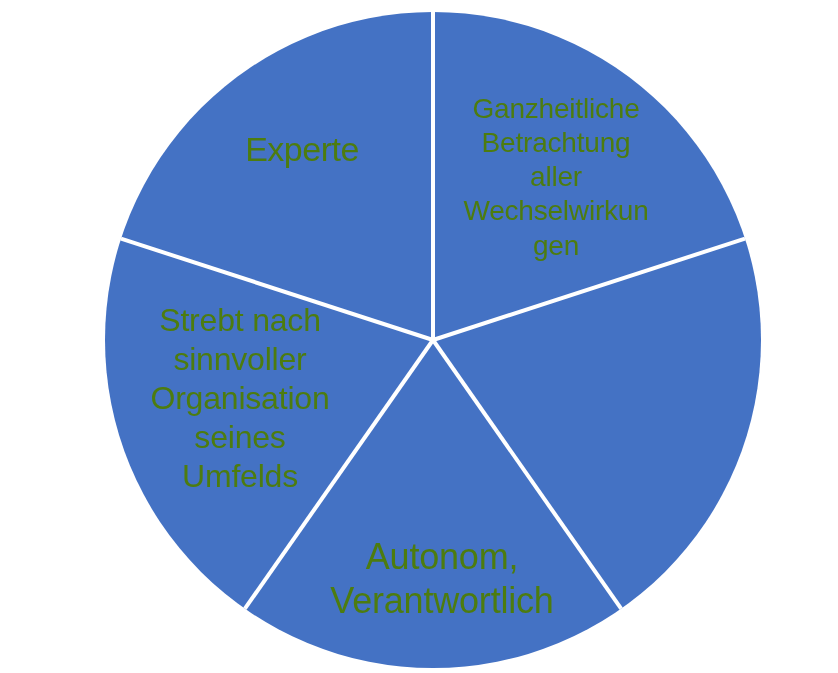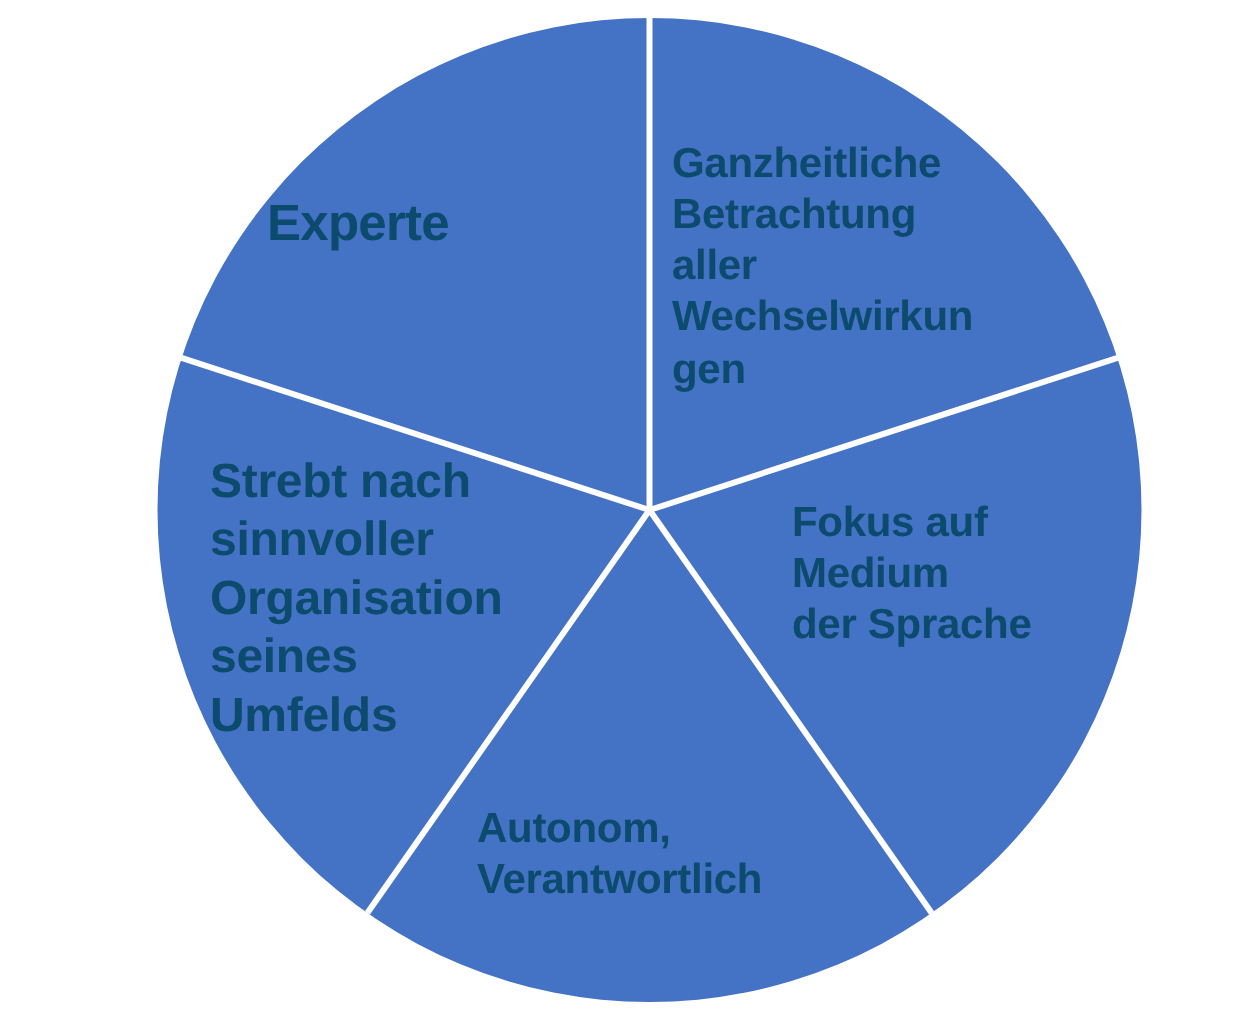--- a/index.html
+++ b/index.html
@@ -22,23 +22,24 @@
   #pie-svg {
     position: absolute;
     left: 0;
     top: 0;
     width: 838px;
     height: 673px;
     display: block;
   }
   .slice-label {
     position: absolute;
-    color: #0c4a6e;
+    color: #4d7c0f;
     font-family: "Liberation Sans", sans-serif;
-    font-weight: bold;
+    font-weight: normal;
+    text-align: center;
     line-height: 1.22;
     white-space: pre-line;
     letter-spacing: -0.2px;
     pointer-events: none;
   }
   
   #label-experte {
     left: 178px;
     top: 96px;
     width: 248px;
@@ -62,21 +63,21 @@
   #label-fokus {
     left: 528px;
     top: 331px;
     width: 218px;
     font-size: 28px;
   }
   #label-autonom {
     left: 318px;
     top: 535px;
     width: 248px;
-    font-size: 28px;
+    font-size: 36px;
   }
   #label-strebt {
     left: 140px;
     top: 301px;
     width: 200px;
     font-size: 32px;
   }
 </style>
 </head>
 <body>
@@ -104,23 +105,20 @@
   <div class="slice-label" id="label-experte">
     <span class="headline">Experte</span>
   </div>
 
   <div class="slice-label" id="label-ganzheitliche">Ganzheitliche
 Betrachtung
 aller
 Wechselwirkun
 gen</div>
 
-  <div class="slice-label" id="label-fokus">Fokus auf
-Medium
-der Sprache</div>
 
   <div class="slice-label" id="label-autonom">Autonom,
 Verantwortlich</div>
 
   <div class="slice-label" id="label-strebt">Strebt nach
 sinnvoller
 Organisation
 seines
 Umfelds</div>
 

